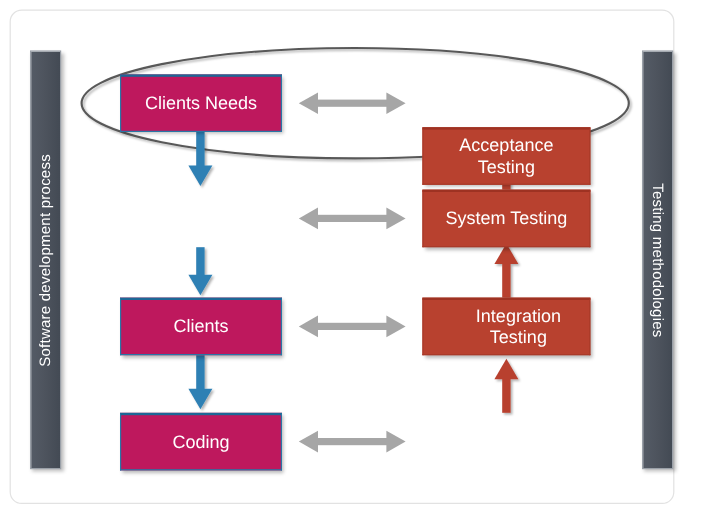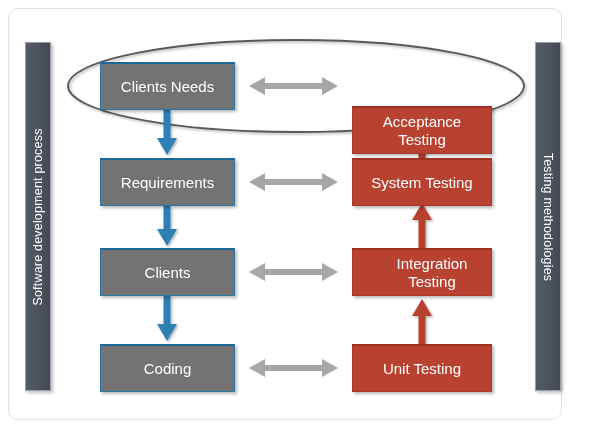--- a/index.html
+++ b/index.html
@@ -60,21 +60,21 @@
     font-size:15px;
     line-height:18px;
     box-shadow:2px 2px 3px rgba(0,0,0,.28);
   }
   .node.dev{
     background:#2b7cad;
     border:1px solid #1f6d9c;
     border-top:2px solid #1c6somewhere;
   }
   .node.dev{
-    background:#737373;
+    background:#be185d;
     border:1px solid #2a76a6;
     border-top:2px solid #1d6796;
   }
   .node.test{
     background:#b8412f;
     border:1px solid #a93a29;
     border-top:2px solid #9e3222;
   }
   .node span{ display:block; padding:0 6px; }
 
@@ -154,36 +154,30 @@
     <span>Software development process</span>
   </div>
 
   <div class="sidebar" id="sidebar-right">
     <span>Testing methodologies</span>
   </div>
 
   <div class="node dev" style="left:100px;top:62px;width:135px;height:48px;">
     <span>Clients Needs</span>
   </div>
-  <div class="node dev" style="left:100px;top:158px;width:135px;height:48px;">
-    <span>Requirements</span>
-  </div>
   <div class="node dev" style="left:100px;top:248px;width:135px;height:48px;">
     <span>Clients</span>
   </div>
   <div class="node dev" style="left:100px;top:344px;width:135px;height:48px;">
     <span>Coding</span>
   </div>
 
   <div class="node test" style="left:352px;top:62px;width:140px;height:48px;margin-top:44px;">
     <span>Acceptance<br>Testing</span>
   </div>
   <div class="node test" style="left:352px;top:158px;width:140px;height:48px;">
     <span>System Testing</span>
   </div>
   <div class="node test" style="left:352px;top:248px;width:140px;height:48px;padding-left:20px;">
     <span>Integration<br>Testing</span>
   </div>
-  <div class="node test" style="left:352px;top:344px;width:140px;height:48px;">
-    <span>Unit Testing</span>
-  </div>
 
 </div>
 
 </body></html>

